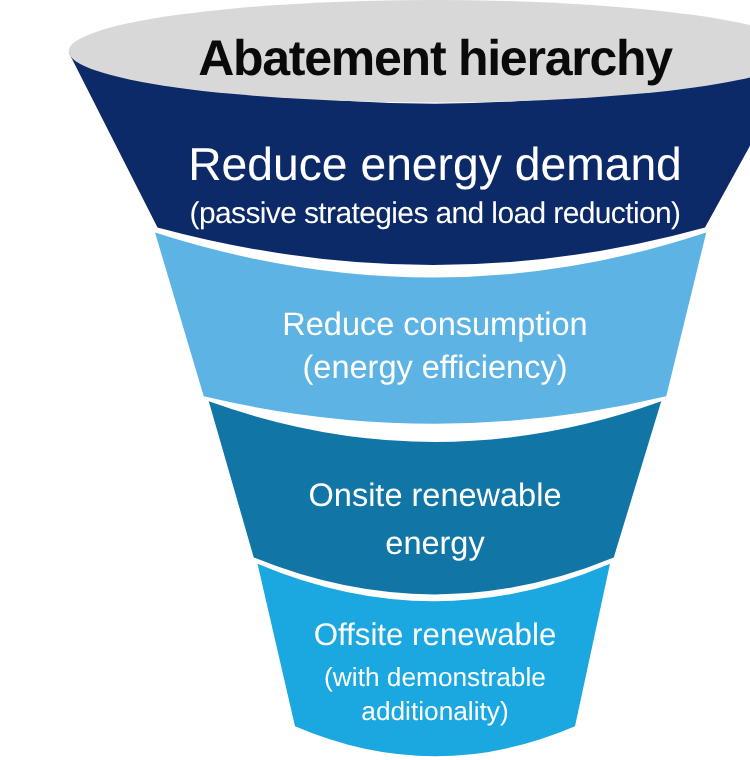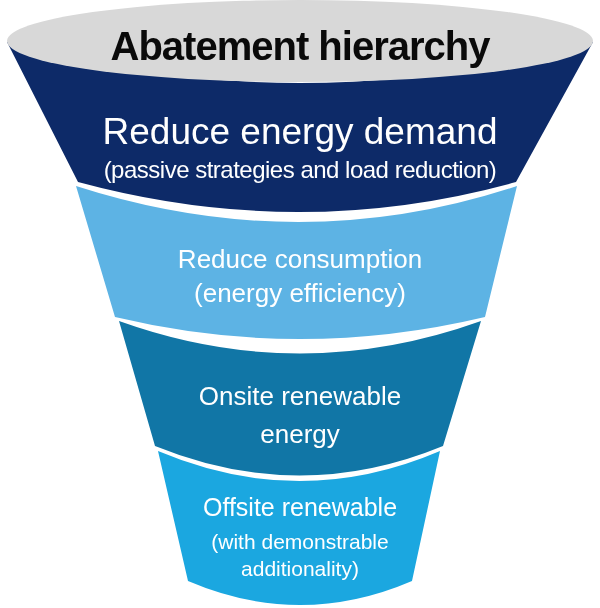--- a/index.html
+++ b/index.html
@@ -7,20 +7,21 @@
     padding: 0;
     width: 600px;
     height: 608px;
     background: #ffffff;
     overflow: hidden;
   }
   .stage {
     position: relative;
     width: 516px;
     height: 608px;
+    margin-left: 48px;
   }
   svg {
     display: block;
   }
   text {
     font-family: "Liberation Sans", sans-serif;
     text-anchor: middle;
   }
   .t-title {
     font-size: 40px;

